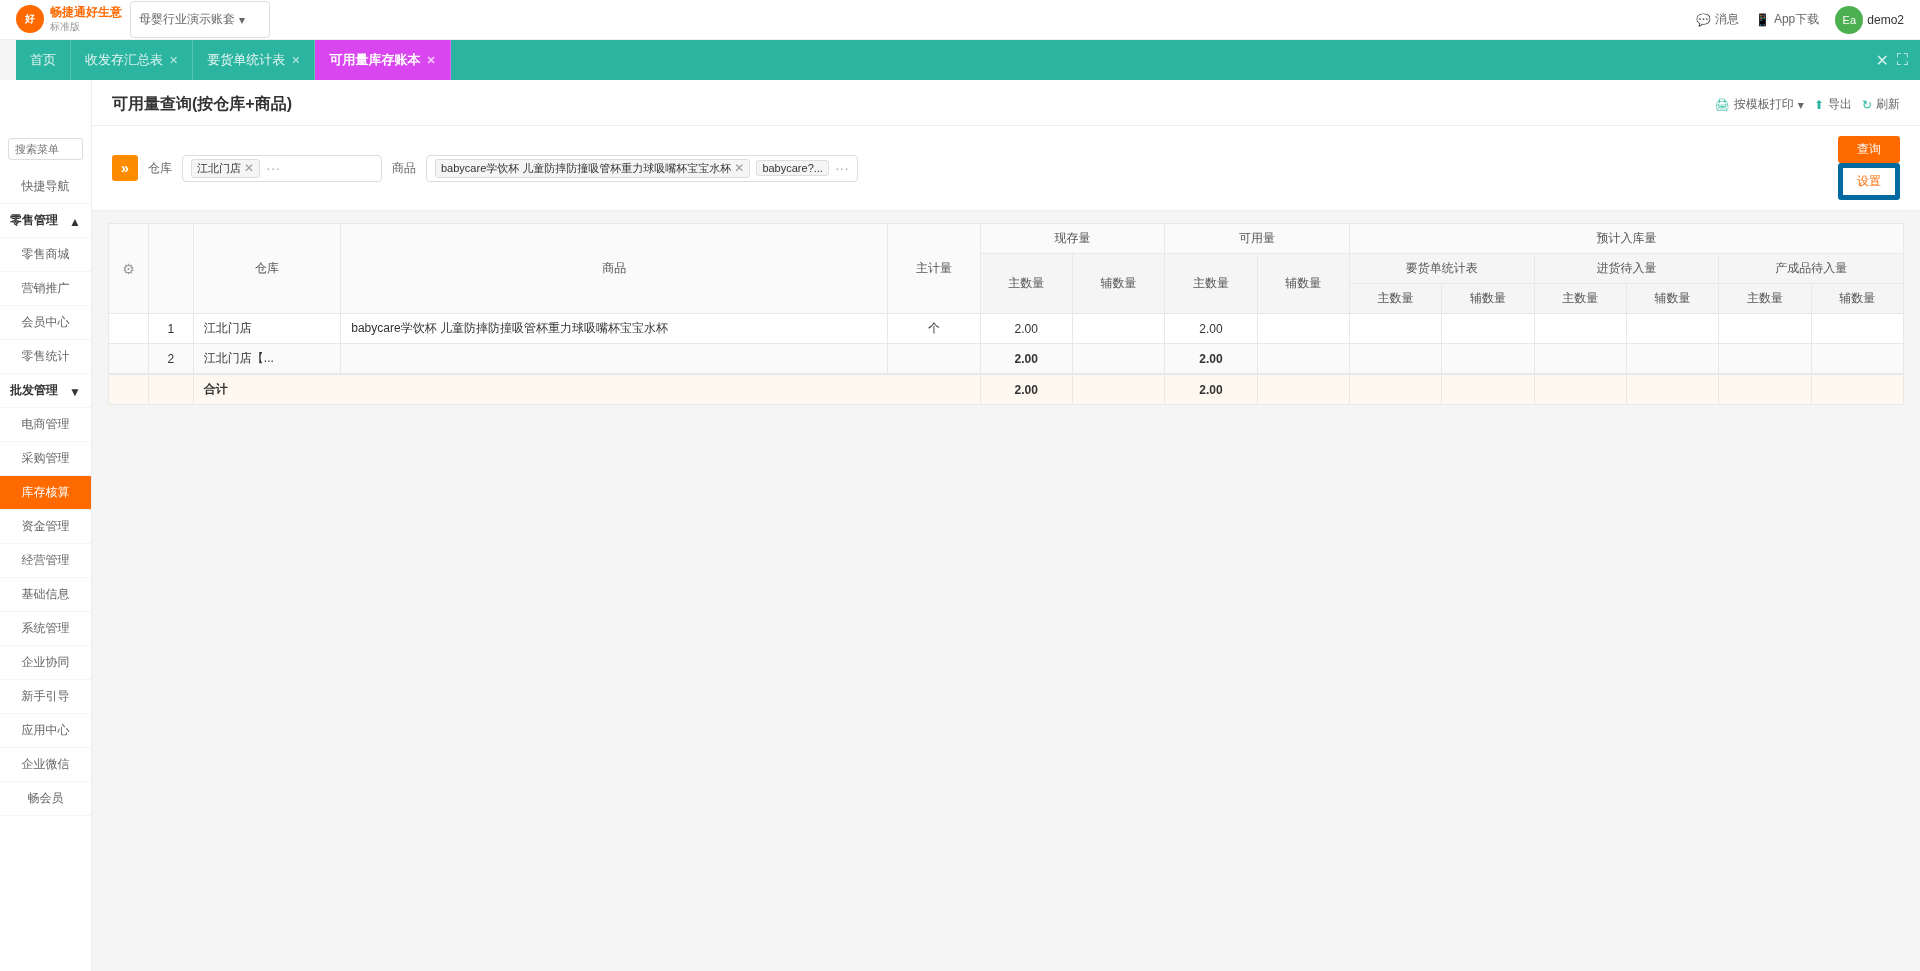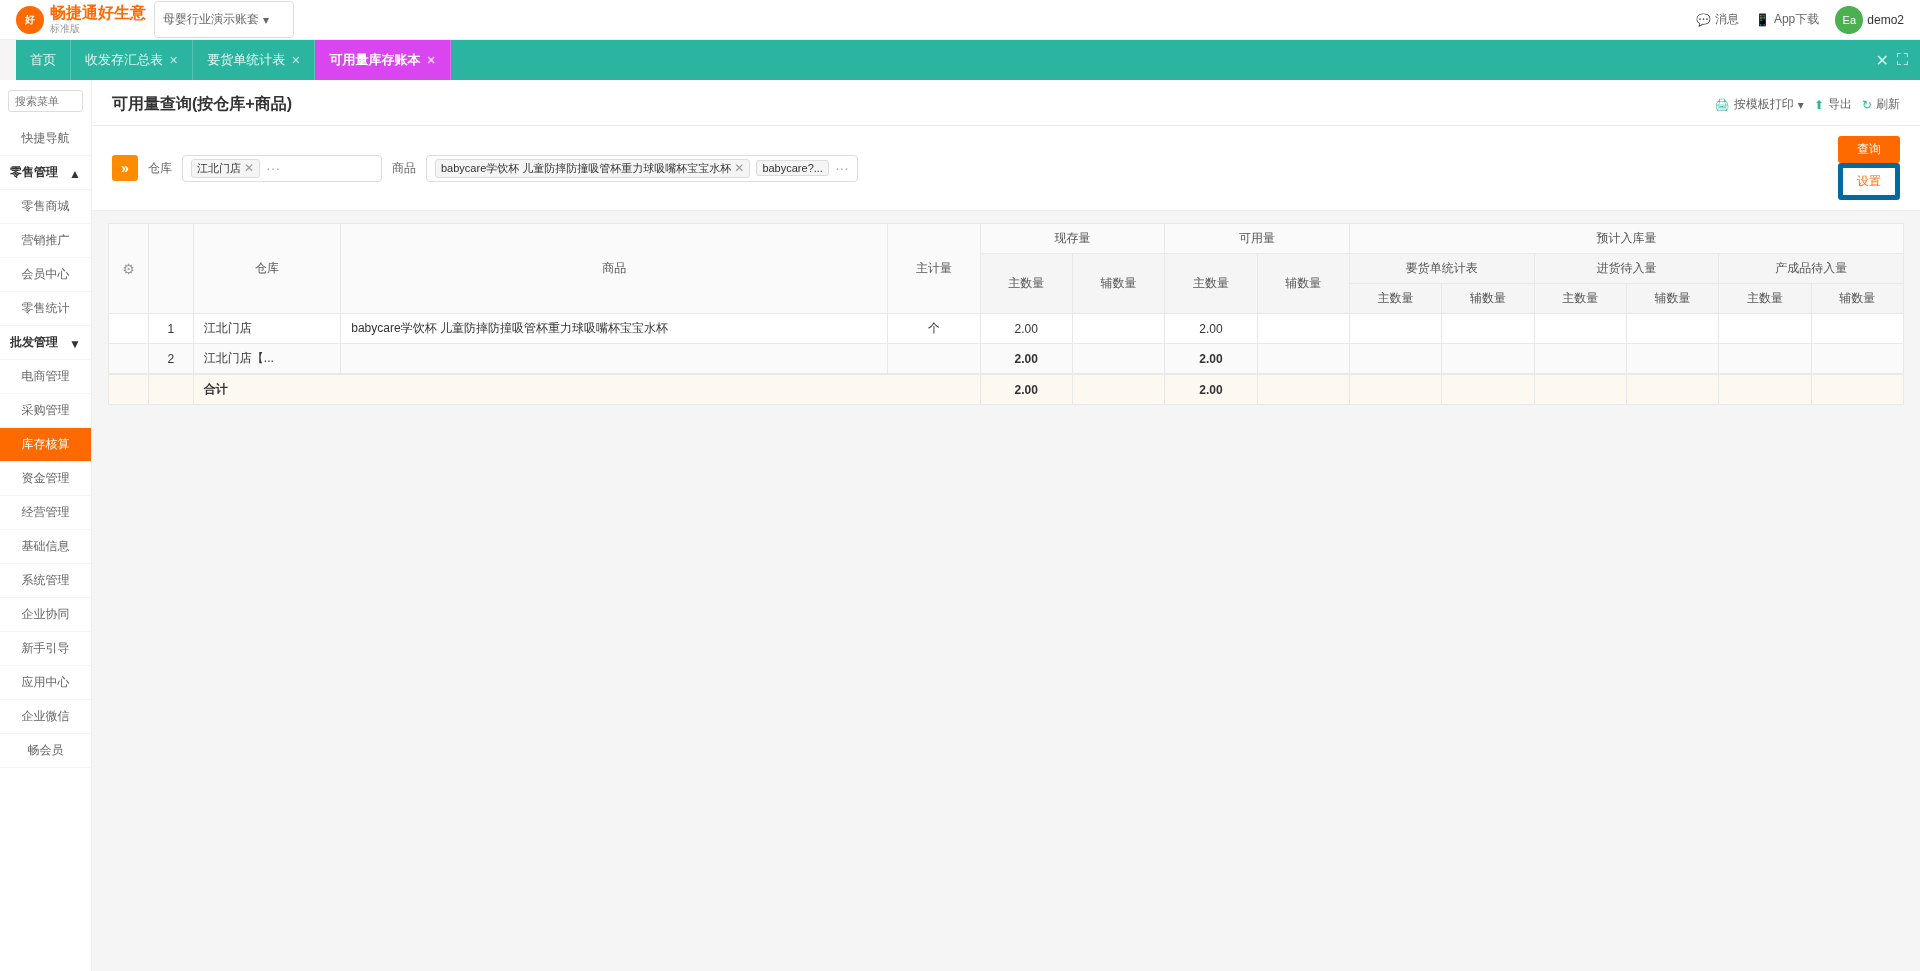--- a/index.html
+++ b/index.html
@@ -3,21 +3,21 @@
   <meta charset="utf-8">
   <style>
     * { margin: 0; padding: 0; box-sizing: border-box; }
     body { font-family: 'Microsoft YaHei', Arial, sans-serif; font-size: 12px; background: #f5f5f5; color: #333; width: 1920px; height: 971px; overflow: hidden; display: flex; flex-direction: column; }
 
     
     .top-bar { height: 40px; background: #fff; display: flex; align-items: center; justify-content: space-between; padding: 0 16px; border-bottom: 1px solid #eee; flex-shrink: 0; }
     .top-bar-left { display: flex; align-items: center; gap: 8px; }
     .logo-area { display: flex; align-items: center; gap: 6px; }
     .logo-icon { width: 28px; height: 28px; background: #ff6a00; border-radius: 50%; display: flex; align-items: center; justify-content: center; color: white; font-size: 10px; font-weight: bold; }
-    .logo-text { font-size: 16px; color: #ff6a00; font-weight: bold; line-height: 1.2; }
+    .logo-text { font-size: 12px; color: #ff6a00; font-weight: bold; line-height: 1.2; }
     .logo-sub { font-size: 10px; color: #999; }
     .industry-select { display: flex; align-items: center; gap: 4px; border: 1px solid #ddd; border-radius: 4px; padding: 9px 8px; font-size: 12px; color: #666; background: #fff; min-width: 140px; cursor: pointer; }
     .top-bar-right { display: flex; align-items: center; gap: 16px; }
     .top-bar-btn { display: flex; align-items: center; gap: 4px; font-size: 12px; color: #666; cursor: pointer; }
     .avatar { width: 28px; height: 28px; border-radius: 50%; background: #4CAF50; display: flex; align-items: center; justify-content: center; color: white; font-size: 11px; }
     .username { font-size: 12px; color: #333; }
 
     
     .nav-tabs { height: 40px; background: #2bb5a0; display: flex; align-items: stretch; flex-shrink: 0; margin-left: 16px; }
     .nav-tab { display: flex; align-items: center; gap: 6px; padding: 0 14px; font-size: 13px; color: rgba(255,255,255,0.85); cursor: pointer; border-right: 1px solid rgba(255,255,255,0.2); }
@@ -26,21 +26,21 @@
     .nav-tab-spacer { flex: 1; }
     .nav-tab-actions { display: flex; align-items: center; gap: 8px; padding: 0 12px; }
     .nav-action-btn { color: rgba(255,255,255,0.8); cursor: pointer; font-size: 16px; }
 
     
     .main-layout { display: flex; flex: 1; overflow: hidden; }
 
     
     .sidebar { width: 92px; background: #fff; border-right: 1px solid #eee; display: flex; flex-direction: column; overflow-y: auto; flex-shrink: 0; }
     .sidebar-search { padding: 10px 8px; }
-    .sidebar-search-box { width: 100%; border: 1px solid #ddd; border-radius: 3px; padding: 4px 6px; font-size: 11px; color: #999; }
+    .sidebar-search-box { width: 100%; border: 1px solid #ddd; border-radius: 3px; padding: 4px 6px; font-size: 11px; color: #999; margin-top: 48px; }
     .sidebar-nav-item { padding: 8px 4px; text-align: center; font-size: 12px; color: #666; cursor: pointer; border-bottom: 1px solid #f5f5f5; }
     .sidebar-nav-item.section { font-size: 12px; color: #333; font-weight: bold; display: flex; align-items: flex-end; justify-content: space-between; padding: 8px 10px; }
     .sidebar-nav-item.active { background: #ff6a00; color: #fff; }
 
     
     .content-area { flex: 1; display: flex; flex-direction: column; overflow: hidden; background: #f5f5f5; }
 
     
     .page-header { background: #fff; padding: 14px 20px 10px; display: flex; align-items: center; justify-content: space-between; border-bottom: 1px solid #eee; flex-shrink: 0; }
     .page-title { font-size: 16px; font-weight: bold; color: #333; }

